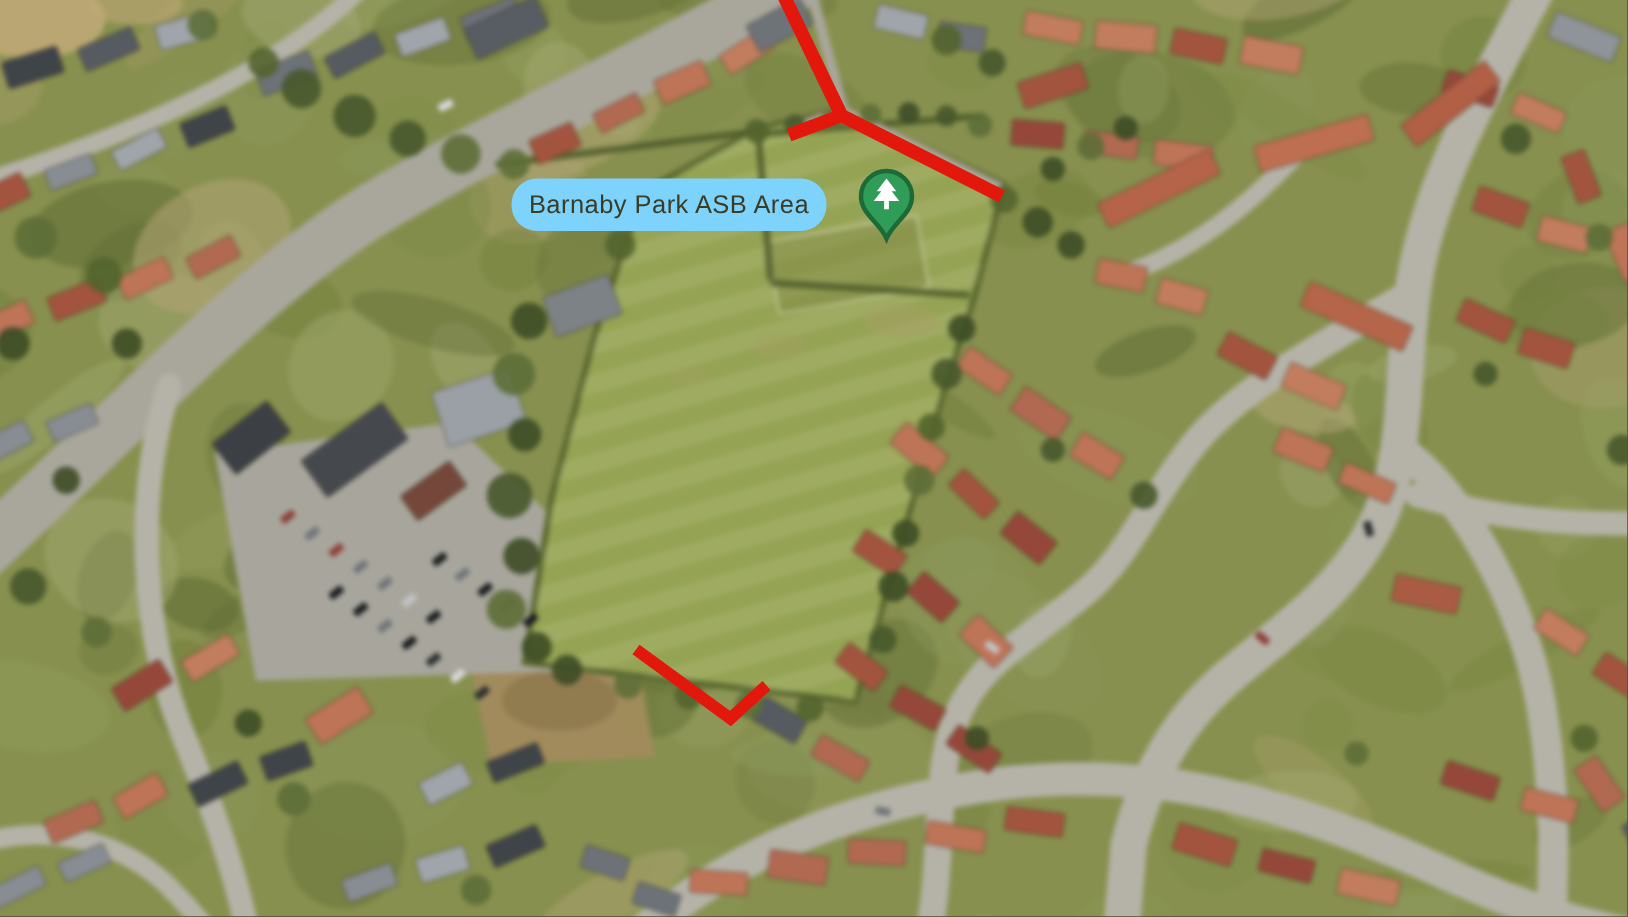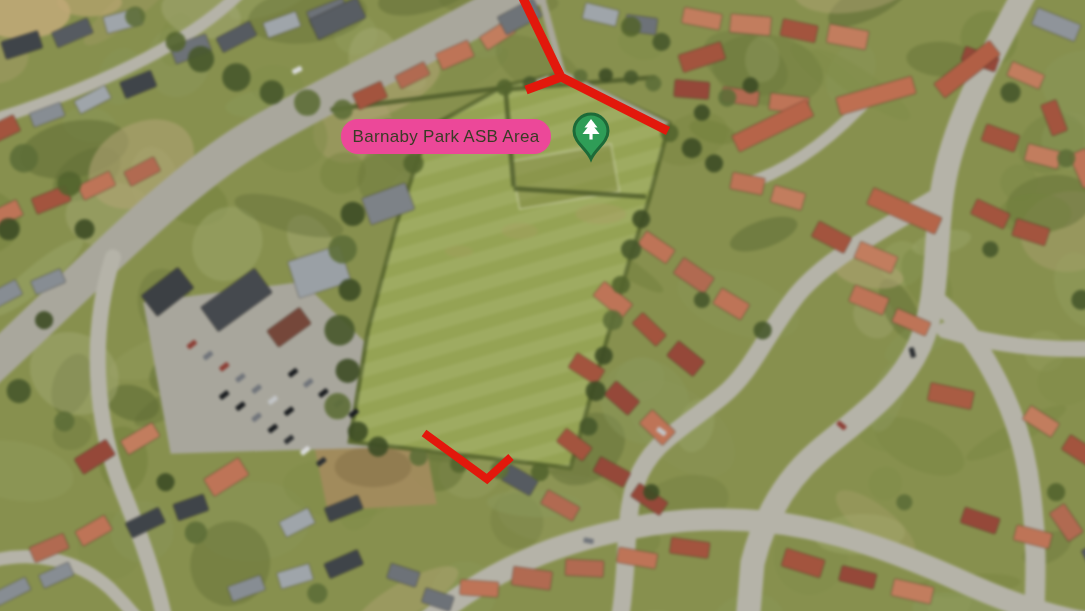--- a/index.html
+++ b/index.html
@@ -404,16 +404,16 @@
     <g id="park-marker" transform="translate(591 133)">
       <path id="pin-body" d="M 0,26 C -4.5,15.5 -17,9.5 -17,-2 A 17,17 0 1 1 17,-2 C 17,9.5 4.5,15.5 0,26 Z" stroke-width="3" fill="#2f9d57" stroke="#1d6a38"></path>
       <g id="tree-glyph">
         <path d="M 0,-14 L 6.5,-5.5 L -6.5,-5.5 Z" fill="#ffffff"></path>
         <path d="M 0,-10 L 8.5,1 L -8.5,1 Z" fill="#ffffff"></path>
         <rect x="-1.6" y="1" width="3.2" height="5.5" fill="#ffffff"></rect>
       </g>
     </g>
   </svg>
 
-  <div class="map-label" id="area-label" style="left: 341px; top: 119px; width: 210px; height: 35px; background: #ec4899; color: rgb(58, 60, 38);">
+  <div class="map-label" id="area-label" style="left: 341px; top: 119px; width: 210px; height: 35px; background: #7dd3fc; color: rgb(58, 60, 38);">
     <span>Barnaby Park ASB Area</span>
   </div>
 </div>
 
 </body></html>

